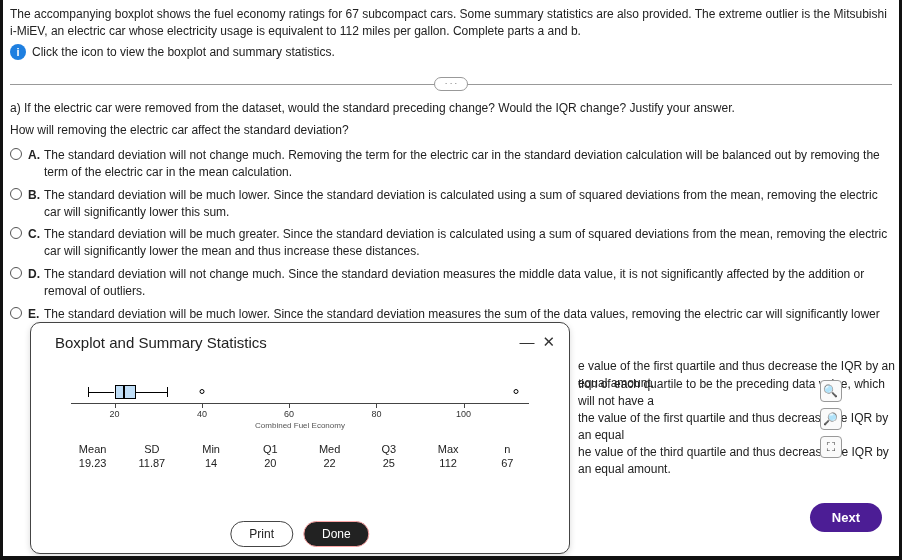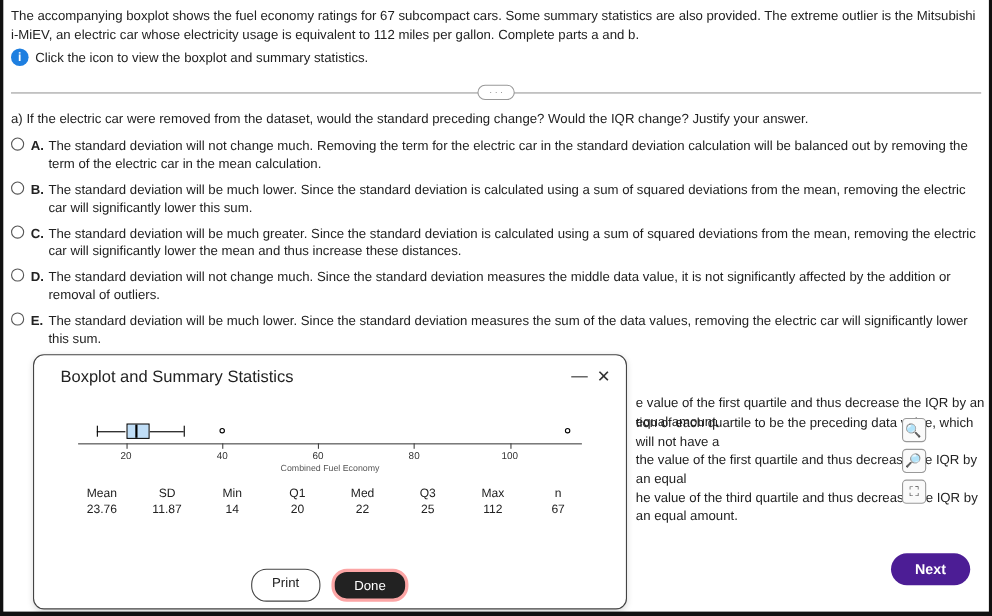--- a/index.html
+++ b/index.html
@@ -76,21 +76,21 @@
   .stat-h { font-weight: normal; color: #222; }
   .stat-v { margin-top: 2px; color: #222; }
   .popup-buttons {
     position: absolute; left: 50%; bottom: 6px; transform: translateX(-50%);
     display: flex; gap: 10px;
   }
   .btn {
     padding: 5px 18px; border-radius: 14px; font-size: 12px; cursor: pointer;
   }
   .btn-print { background: #fff; border: 1px solid #444; color: #222; }
-  .btn-done { background: #222; border: 3px solid #fca5a5; color: #fff; }
+  .btn-done { background: #222; border: 1px solid #fca5a5; color: #fff; }
   
   .peek { position: absolute; left: 578px; font-size: 12px; line-height: 1.4; color: #222; }
   
   .next-btn {
     position: absolute; right: 20px; bottom: 28px;
     background: #4c1d95; color: #fff; padding: 7px 22px;
     border-radius: 16px; font-size: 13px; font-weight: bold;
     cursor: pointer;
   }
   
@@ -109,20 +109,21 @@
   </div>
 </div>
 
 <div class="divider-wrap">
   <div class="divider-line"></div>
   <div class="tab-notch">· · ·</div>
 </div>
 
 <div class="question">
   <div class="qline">a) If the electric car were removed from the dataset, would the standard preceding change? Would the IQR change? Justify your answer.</div>
+  <div class="qline">How will removing the electric car affect the standard deviation?</div>
 </div>
 
 <div class="choices">
   <div class="choice">
     <div class="radio"></div>
     <div class="choice-label">A.</div>
     <div class="choice-text">The standard deviation will not change much. Removing the term for the electric car in the standard deviation calculation will be balanced out by removing the term of the electric car in the mean calculation.</div>
   </div>
   <div class="choice">
     <div class="radio"></div>
@@ -180,21 +181,21 @@
       <div class="median-line" style="left:40%"></div>
     </div>
 
     <div class="outlier" style="left:28.6%"></div>
     <div class="outlier" style="left:97.1%"></div>
   </div>
 
   <div class="stats-row">
     <div class="stat">
         <div class="stat-h">Mean</div>
-        <div class="stat-v">23.76</div>
+        <div class="stat-v">19.23</div>
       </div>
     <div class="stat">
         <div class="stat-h">SD</div>
         <div class="stat-v">11.87</div>
       </div>
     <div class="stat">
         <div class="stat-h">Min</div>
         <div class="stat-v">14</div>
       </div>
     <div class="stat">

